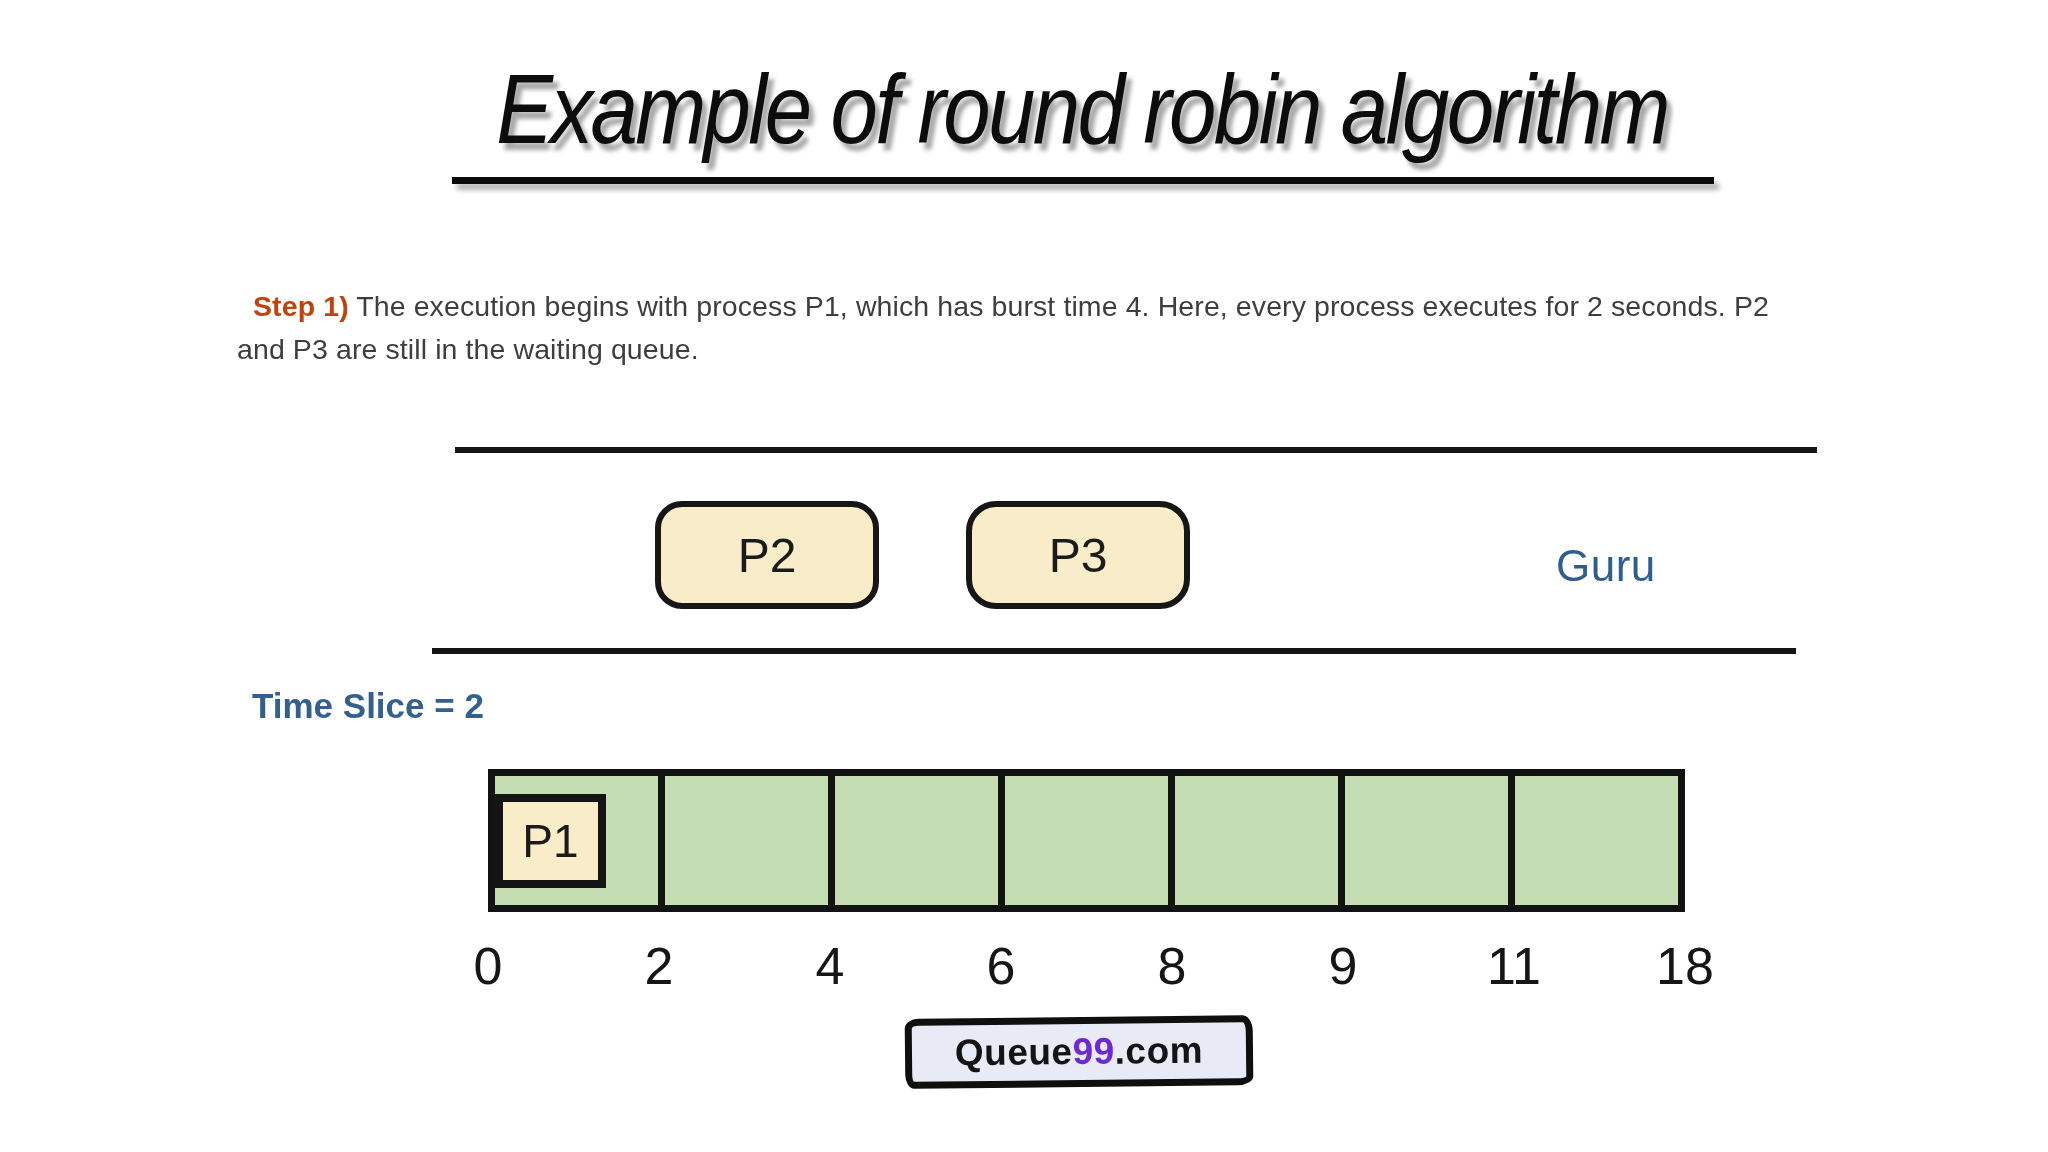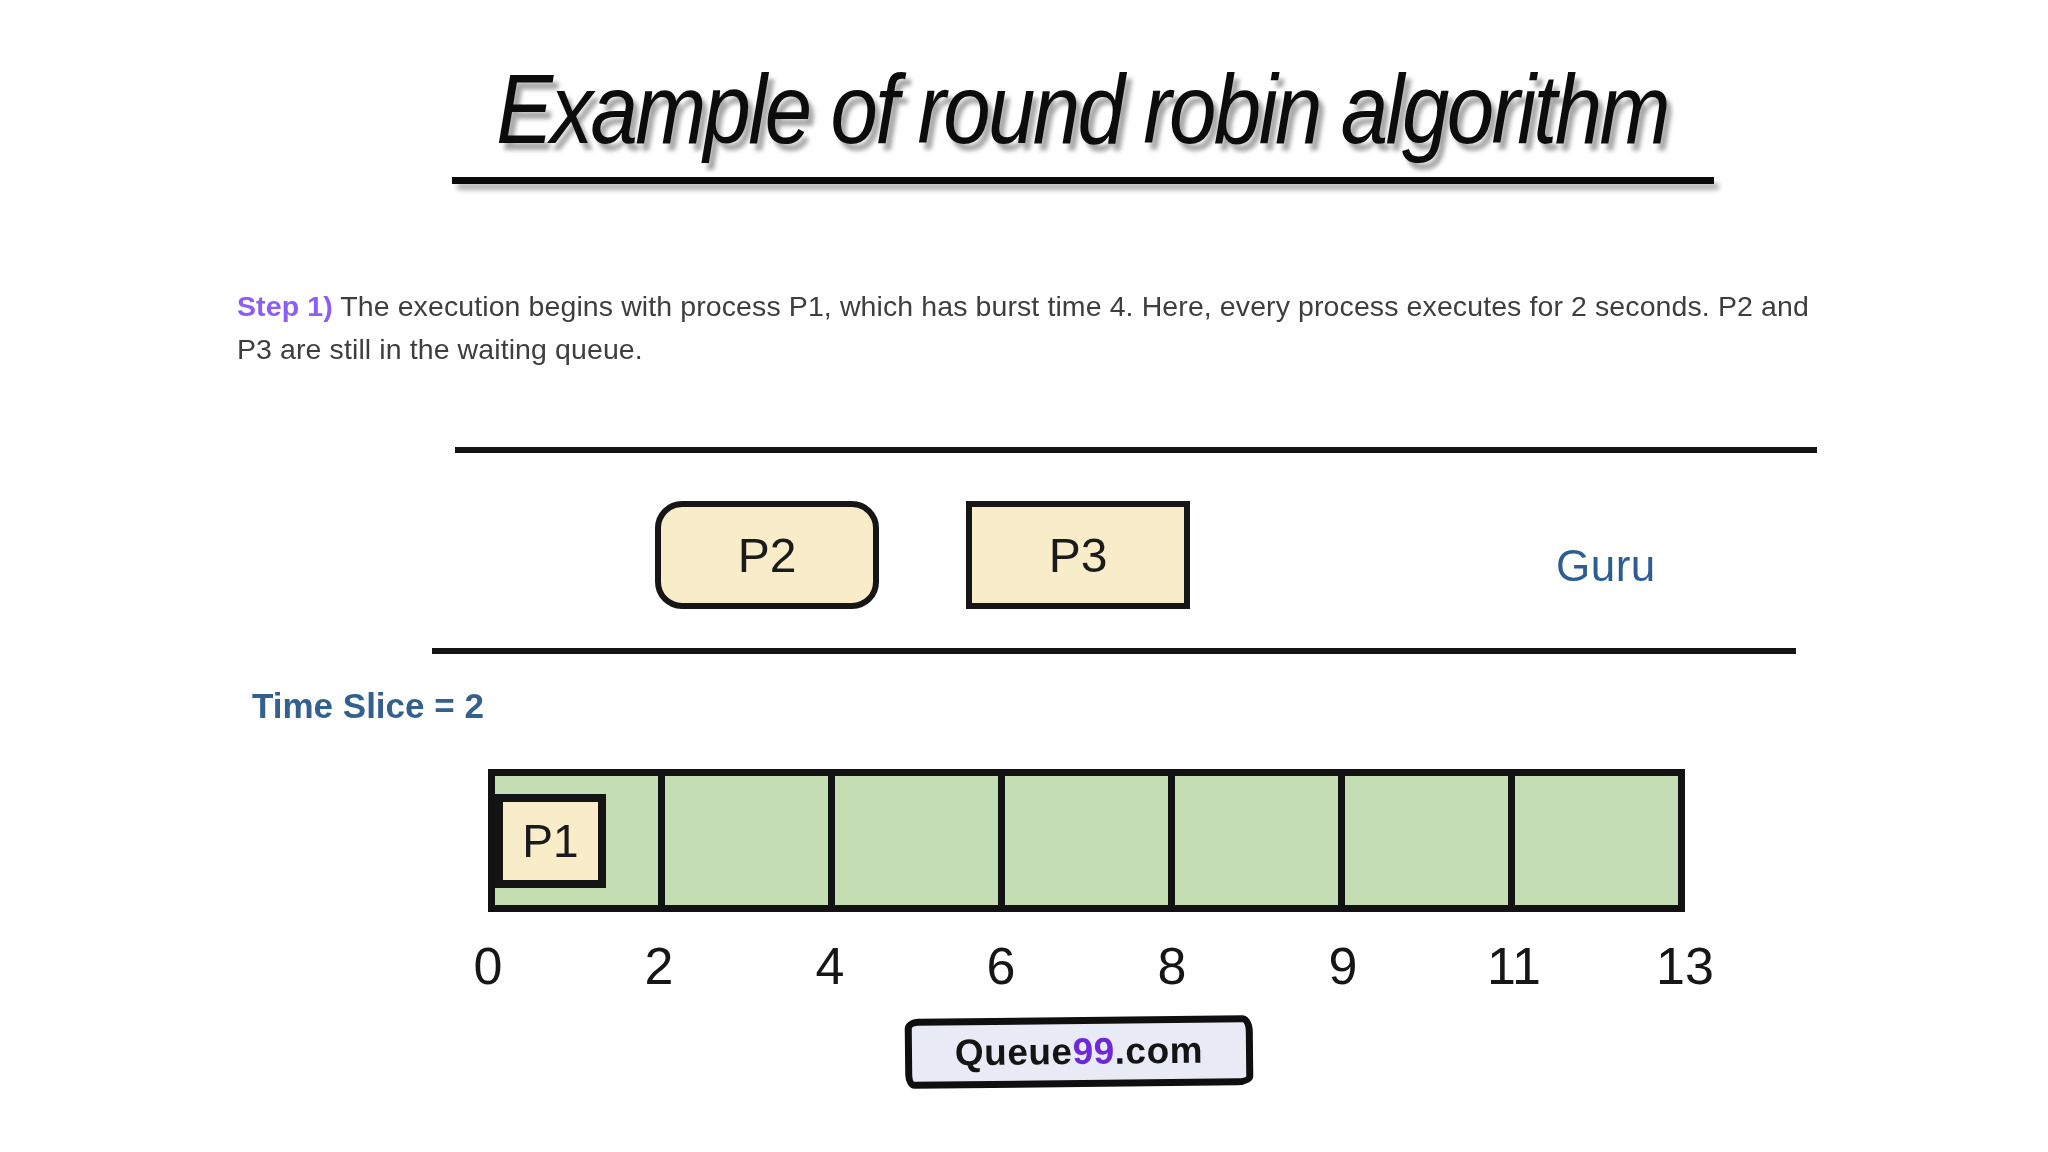--- a/index.html
+++ b/index.html
@@ -27,35 +27,35 @@
     background:#0a0a0a;
     box-shadow:5px 6px 5px rgba(0,0,0,0.30);
   }
 
   
   .step {
     position:absolute; left:237px; top:256px; width:1580px;
     font-size:28.5px; line-height:1.52; color:#3e3e3e;
     letter-spacing:0.1px;
   }
-  .step .step-label { font-weight:700; color:#8b5cf6; }
+  .step .step-label { font-weight:700; color:#c2410c;margin-left:16px; }
 
   
   .qline { position:absolute; height:6px; background:#141414; }
   .qline-top    { left:455px; top:447px; width:1362px; }
   .qline-bottom { left:432px; top:648px; width:1364px; }
 
   .pbox {
     position:absolute; top:501px; width:212px; height:96px;
     background:#f8edc8; border:6px solid #161616;
     display:flex; align-items:center; justify-content:center;
     font-size:48px; color:#1b1b1b;
   }
   .pbox-p2 { left:655px;border-radius:27px; }
-  .pbox-p3 { left:966px; }
+  .pbox-p3 { left:966px;border-radius:30px; }
 
   .queue-label {
     position:absolute; left:1556px; top:541px;
     font-size:44px; color:#2d5d93; font-weight:500;
     letter-spacing:0.5px;
   }
 
   
   .time-slice {
     position:absolute; left:252px; top:686px;
@@ -151,21 +151,21 @@
   </div>
 
   <div class="axis">
     <span>0</span>
     <span>2</span>
     <span>4</span>
     <span>6</span>
     <span>8</span>
     <span>9</span>
     <span>11</span>
-    <span>13</span>
+    <span>18</span>
   </div>
 
   <div class="logo">
     <span>Queue</span>
       <span class="green">99</span>
       <span>.com</span>
   </div>
 
 </div>
 

